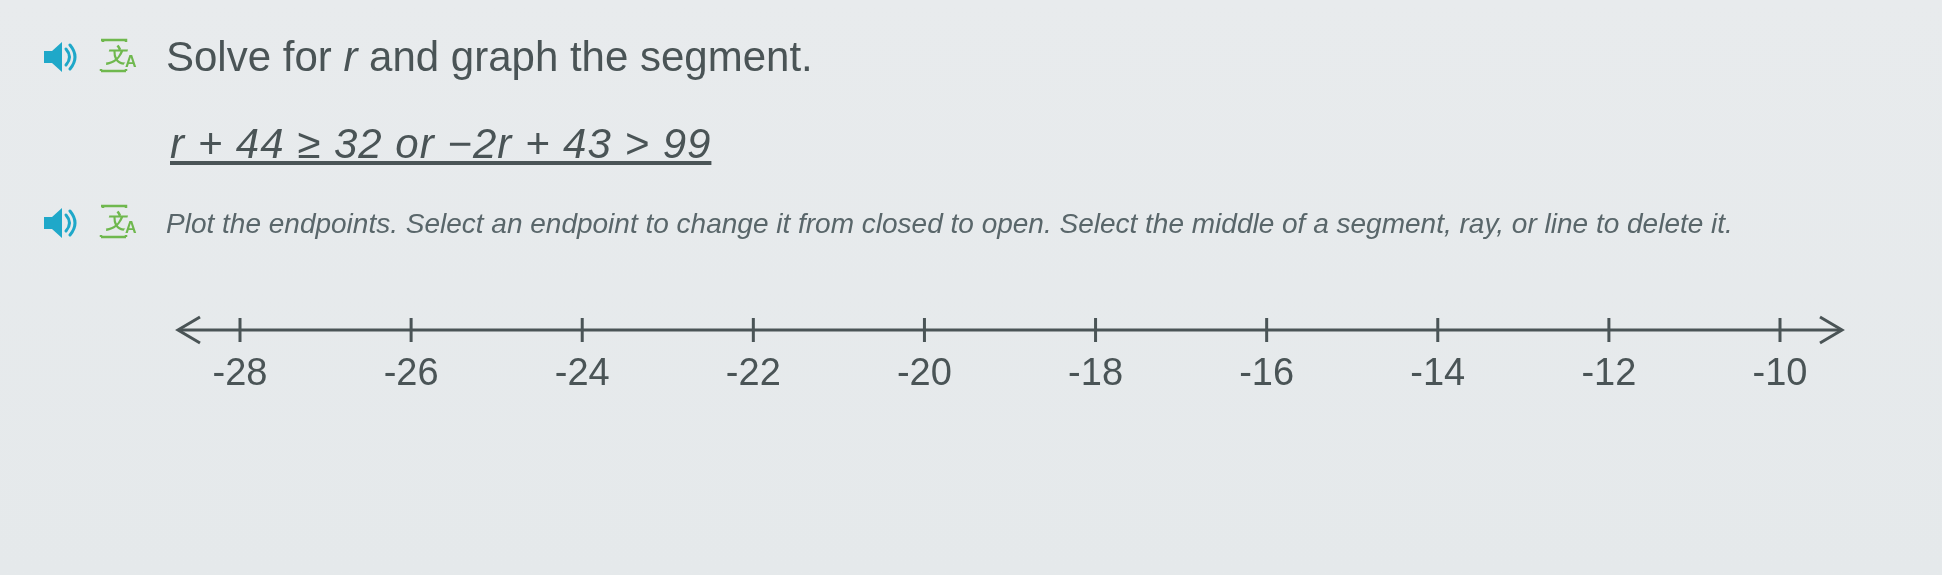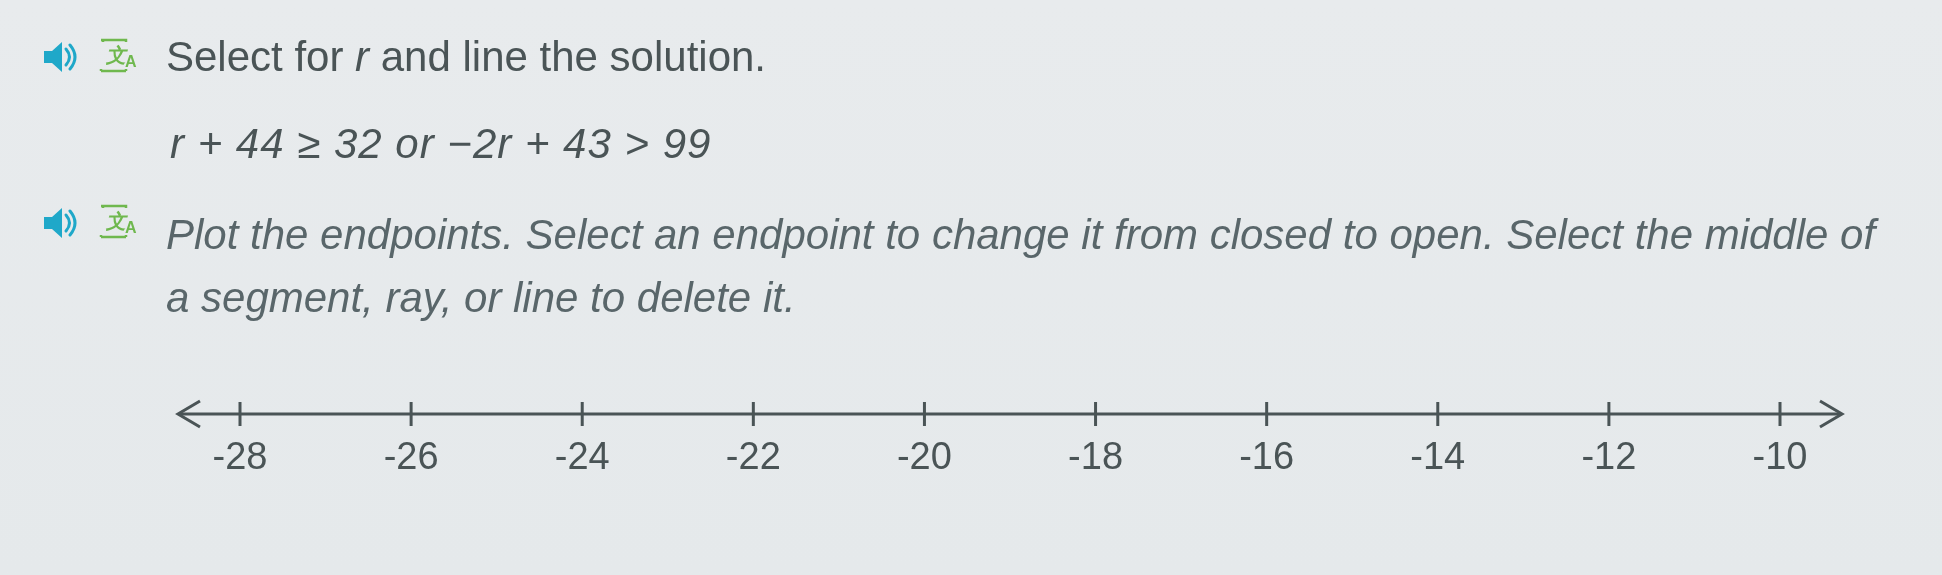--- a/index.html
+++ b/index.html
@@ -17,38 +17,39 @@
     position: relative;
   }
   .row {
     display: flex;
     align-items: center;
     gap: 18px;
     margin-bottom: 35px;
   }
   .row.indent {
     padding-left: 130px;
+    text-decoration: underline;
   }
   .speaker-icon {
     width: 40px;
     height: 40px;
     flex-shrink: 0;
   }
   .translate-icon {
     width: 50px;
     height: 40px;
     flex-shrink: 0;
   }
   .question-text {
     font-size: 42px;
     color: #4a5456;
     line-height: 1.3;
   }
   .instruction-text {
-    font-size: 42px;
+    font-size: 28px;
     font-style: italic;
     color: #59666a;
     line-height: 1.5;
   }
   .inequality {
     font-size: 42px;
     color: #4a5456;
     font-style: italic;
     letter-spacing: 1px;
   }
@@ -105,21 +106,21 @@
   </span>
   <span class="translate-icon">
     <svg viewBox="0 0 50 40">
       <path d="M5 3 L5 5 M5 3 L28 3 L28 5 M3 3 L7 3" stroke="#6fb84e" stroke-width="2.5" fill="none"></path>
       <path d="M3 34 L28 34 M3 34 L3 32 M28 34 L28 32" stroke="#6fb84e" stroke-width="2.5" fill="none"></path>
       <text x="8" y="25" font-size="20" fill="#6fb84e" font-weight="bold" font-style="italic">文</text>
       <text x="27" y="30" font-size="16" fill="#6fb84e" font-weight="bold">A</text>
     </svg>
   </span>
   <span class="question-text">
-    <span>Select for </span><i>r</i><span> and line the solution.</span>
+    <span>Solve for </span><i>r</i><span> and graph the segment.</span>
   </span>
 </div>
 
 <div class="row indent">
   <span class="inequality">r + 44 ≥ 32 or −2r + 43 &gt; 99</span>
 </div>
 
 <div class="instruction-block">
   <span class="speaker-icon">
     <svg viewBox="0 0 40 40">

